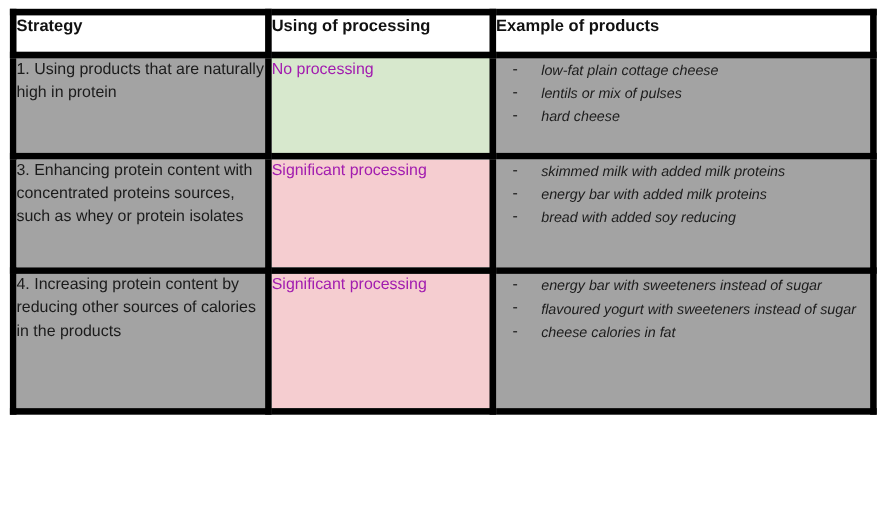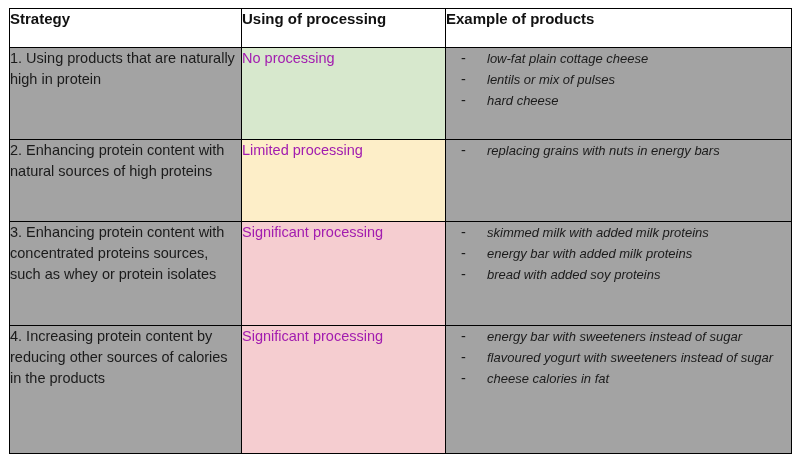--- a/index.html
+++ b/index.html
@@ -24,21 +24,21 @@
     position: absolute;
     left: 9px;
     top: 8px;
     width: 782px;
     border-collapse: collapse;
     table-layout: fixed;
     background: #ffffff;
   }
   table.strategy-table td,
   table.strategy-table th {
-    border: 1px solid #000000;
+    border: 6px solid #000000;
     vertical-align: top;
     padding: 0;
     background-clip: padding-box;
     margin-left: 12px;
   }
   col.col-strategy { width: 232px; }
   col.col-level    { width: 204px; }
   col.col-example  { width: 346px; }
 
   .hdr-cell {
@@ -145,49 +145,37 @@
               <span class="prod-text">lentils or mix of pulses</span>
             </li>
             <li>
               <span class="dash">-</span>
               <span class="prod-text">hard cheese</span>
             </li>
           </ul>
         </td>
       </tr>
 
-      <tr class="row-2">
-        <td class="cell-strategy fill-none">2. Enhancing protein content with natural sources of high proteins</td>
-        <td class="cell-level fill-amber">Limited processing</td>
-        <td class="cell-example fill-none">
-          <ul class="prod-list">
-            <li>
-              <span class="dash">-</span>
-              <span class="prod-text">replacing grains with nuts in energy bars</span>
-            </li>
-          </ul>
-        </td>
-      </tr>
 
       <tr class="row-3">
         <td class="cell-strategy fill-none">3. Enhancing protein content with concentrated proteins sources, such as whey or protein isolates</td>
         <td class="cell-level fill-pink">Significant processing</td>
         <td class="cell-example fill-none">
           <ul class="prod-list">
             <li>
               <span class="dash">-</span>
               <span class="prod-text">skimmed milk with added milk proteins</span>
             </li>
             <li>
               <span class="dash">-</span>
               <span class="prod-text">energy bar with added milk proteins</span>
             </li>
             <li>
               <span class="dash">-</span>
-              <span class="prod-text">bread with added soy proteins</span>
+              <span class="prod-text">bread with added soy reducing</span>
             </li>
           </ul>
         </td>
       </tr>
 
       <tr class="row-4">
         <td class="cell-strategy fill-none">4. Increasing protein content by reducing other sources of calories in the products</td>
         <td class="cell-level fill-pink">Significant processing</td>
         <td class="cell-example fill-none">
           <ul class="prod-list">

